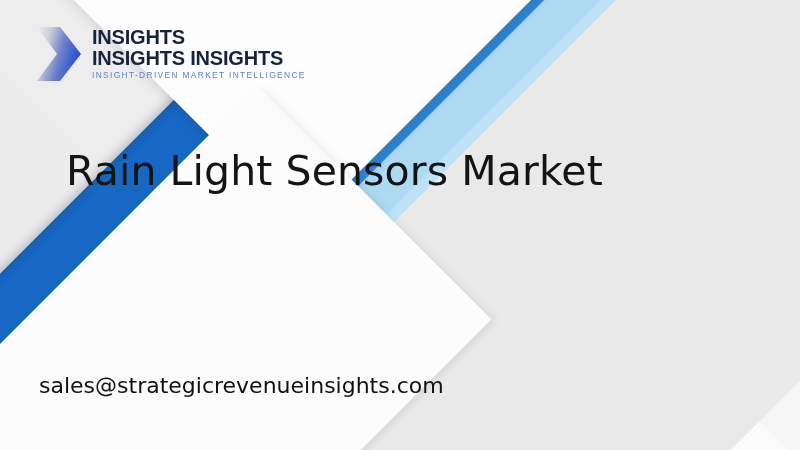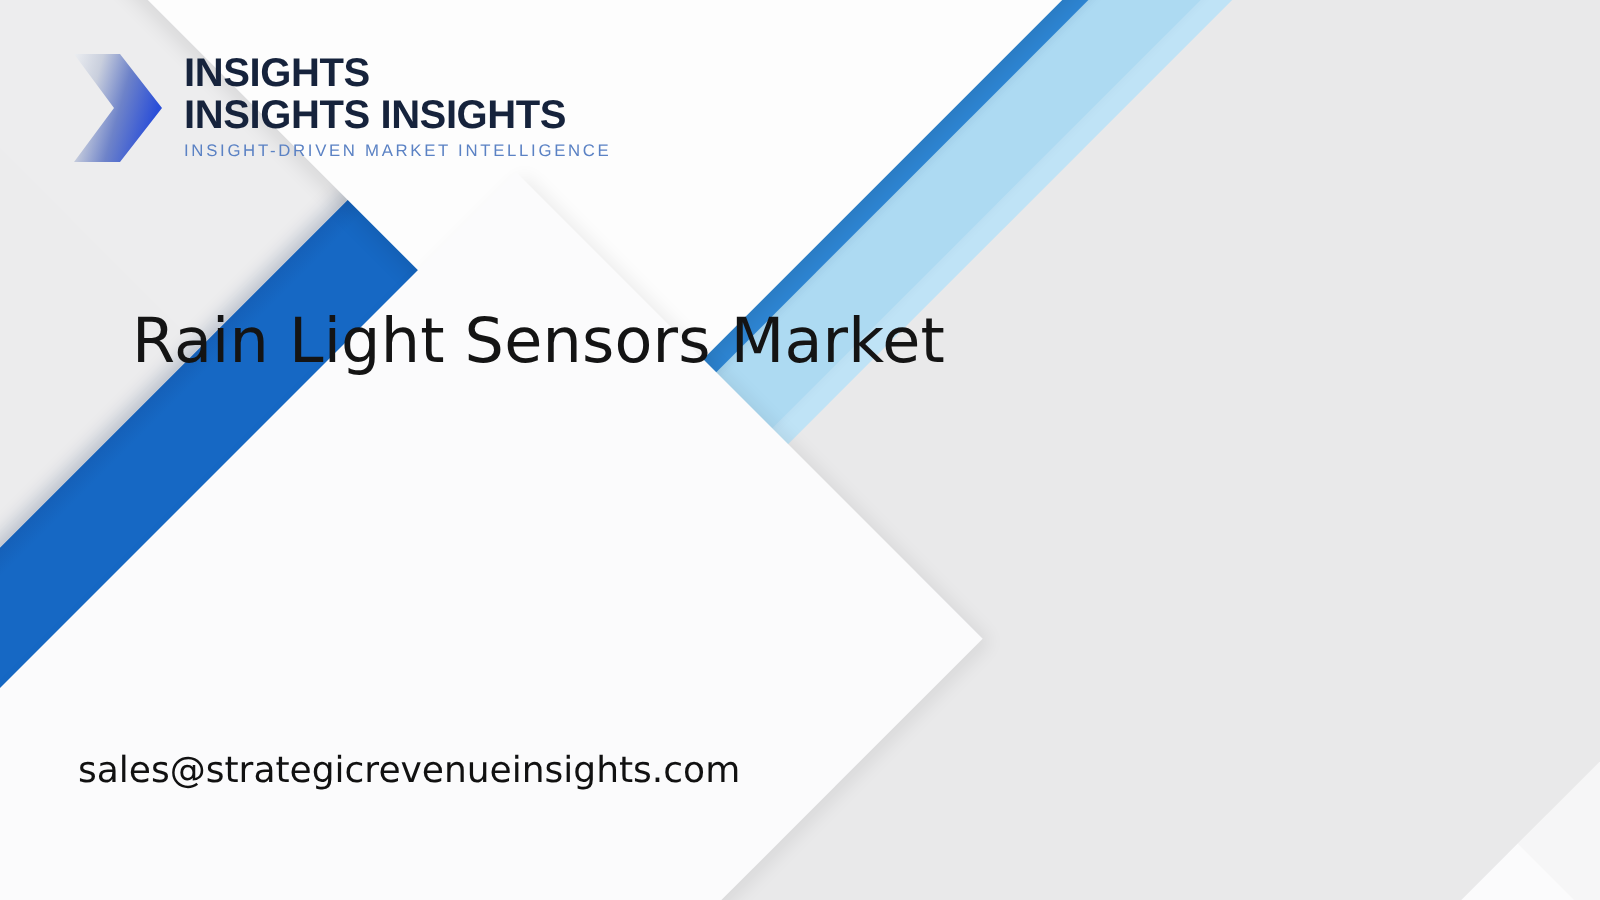--- a/index.html
+++ b/index.html
@@ -188,33 +188,33 @@
     white-space: nowrap;
   }
 
   
   #title {
     position: absolute;
     left: 66px;
     top: 150px;
     font-family: "DejaVu Sans", sans-serif;
     font-weight: 400;
-    font-size: 31px;
+    font-size: 41px;
     line-height: 42px;
     color: #141414;
     letter-spacing: 0.1px;
     white-space: nowrap;
   }
   #email {
     position: absolute;
     left: 39px;
     top: 368px;
     font-family: "DejaVu Sans", sans-serif;
     font-weight: 400;
-    font-size: 18px;
+    font-size: 22px;
     line-height: 36px;
     color: #111111;
     letter-spacing: 0px;
     white-space: nowrap;
   }
 </style>
 </head>
 <body>
 
 <div id="slide">

